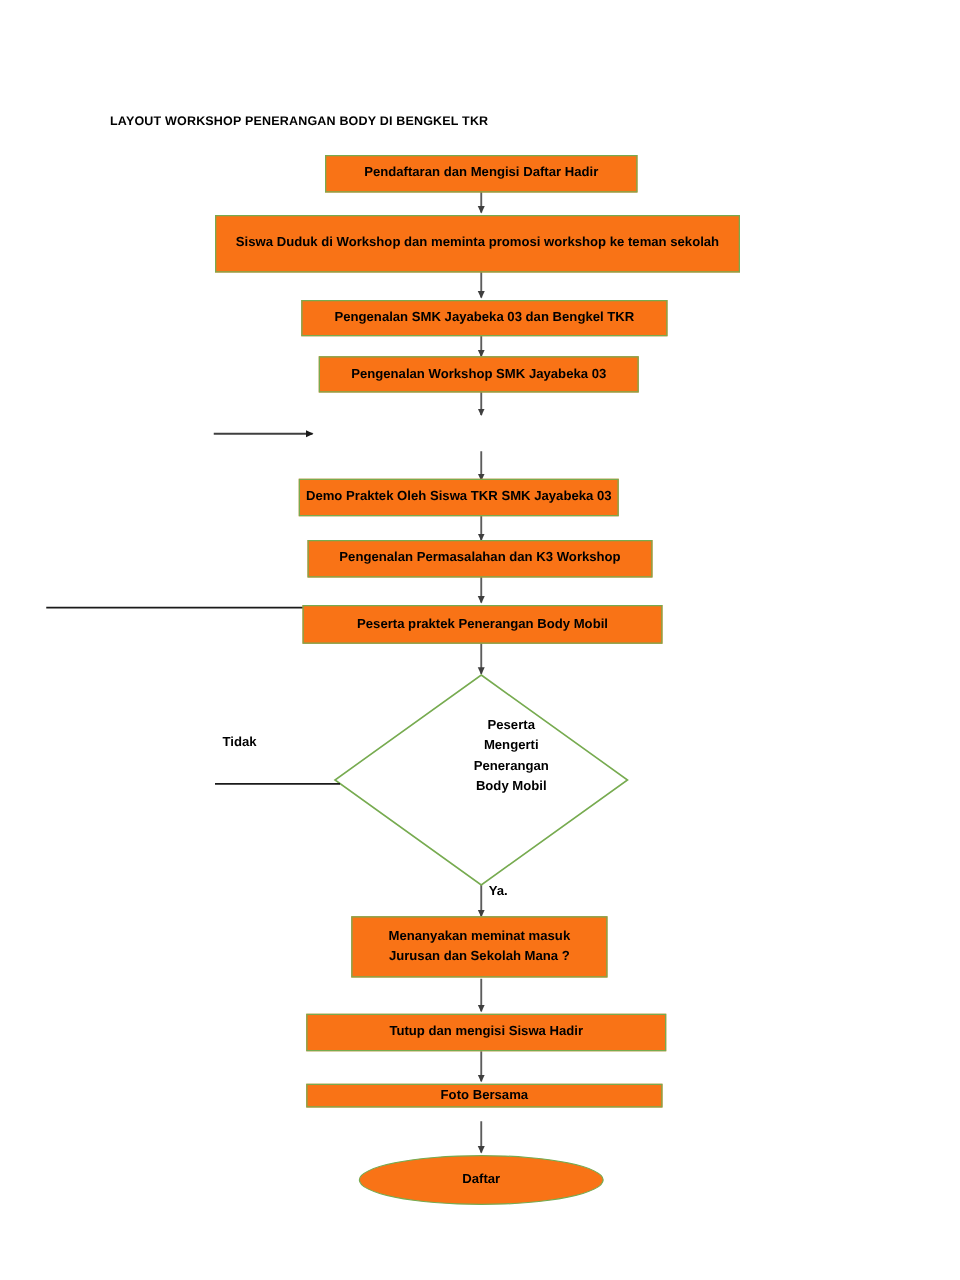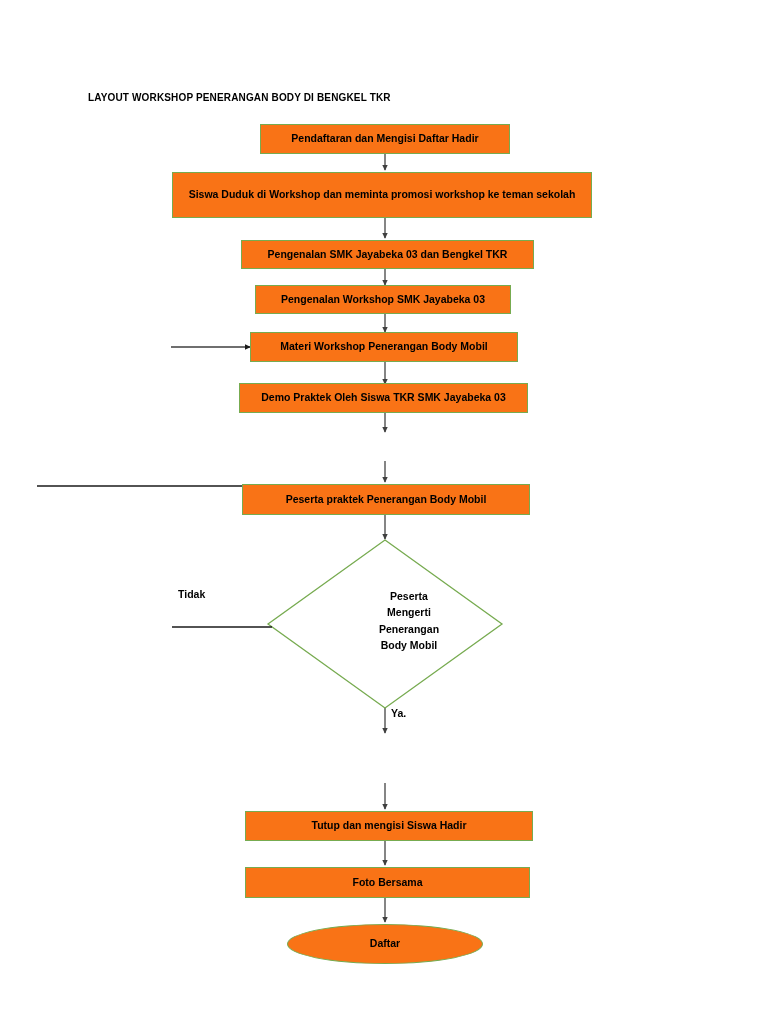--- a/index.html
+++ b/index.html
@@ -127,46 +127,50 @@
   </div>
 
   <div class="node box" style="left:241px; top:240px; width:293px; height:29px;">
     <span>Pengenalan SMK Jayabeka 03  dan Bengkel TKR</span>
   </div>
 
   <div class="node box" style="left:255px; top:285px; width:256px; height:29px;">
     <span>Pengenalan Workshop SMK Jayabeka 03</span>
   </div>
 
-  <div class="node box" style="left:250px; top:332px; width:268px; height:30px;">
-    <span>Materi Workshop Penerangan Body Mobil</span>
-  </div>
 
-  <div class="node box" style="left:239px; top:383px; width:289px; height:30px;">
+  <div class="node box" style="left:239px; top:383px; width:256px; height:30px;">
     <span>Demo Praktek Oleh Siswa TKR SMK Jayabeka 03</span>
   </div>
 
+  <div class="node box" style="left:246px; top:432px; width:276px; height:30px;">
+    <span>Pengenalan Permasalahan dan K3 Workshop</span>
+  </div>
 
   <div class="node box" style="left:242px; top:484px; width:288px; height:31px;">
     <span>Peserta praktek Penerangan Body Mobil</span>
   </div>
 
   <div class="node diamond" style="left:268px; top:540px; width:234px; height:168px;">
-    <span class="diamond-label" style="left:86px; top:48px; width:110px;">Peserta
+    <span class="diamond-label" style="left:86px; top:32px; width:110px;">Peserta
 Mengerti
 Penerangan
 Body Mobil</span>
   </div>
 
+  <div class="node box" style="left:281px; top:733px; width:205px; height:49px; white-space:pre-line;">
+    <span style="white-space:pre-line;">Menanyakan meminat masuk
+Jurusan dan Sekolah Mana ?</span>
+  </div>
 
   <div class="node box" style="left:245px; top:811px; width:288px; height:30px;">
     <span>Tutup dan mengisi  Siswa Hadir</span>
   </div>
 
-  <div class="node box" style="left:245px; top:867px; width:285px; height:31px;">
+  <div class="node box" style="left:245px; top:867px; width:285px; height:19px;">
     <span>Foto Bersama</span>
   </div>
 
   <div class="node ellipse" style="left:287px; top:924px; width:196px; height:40px;">
     <span>Daftar</span>
   </div>
 
   <div class="edge-label" style="left:178px; top:588px;">Tidak</div>
 
   <div class="edge-label" style="left:391px; top:707px;">Ya.</div>

